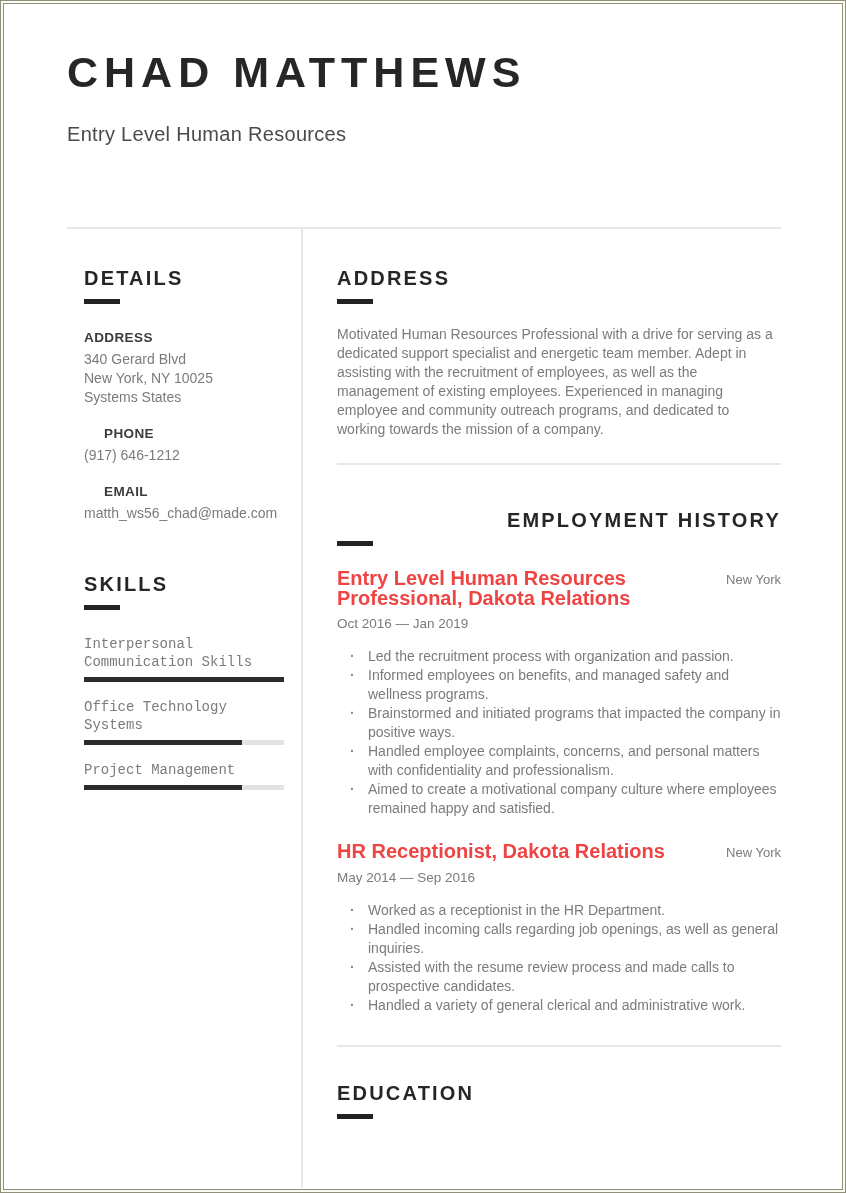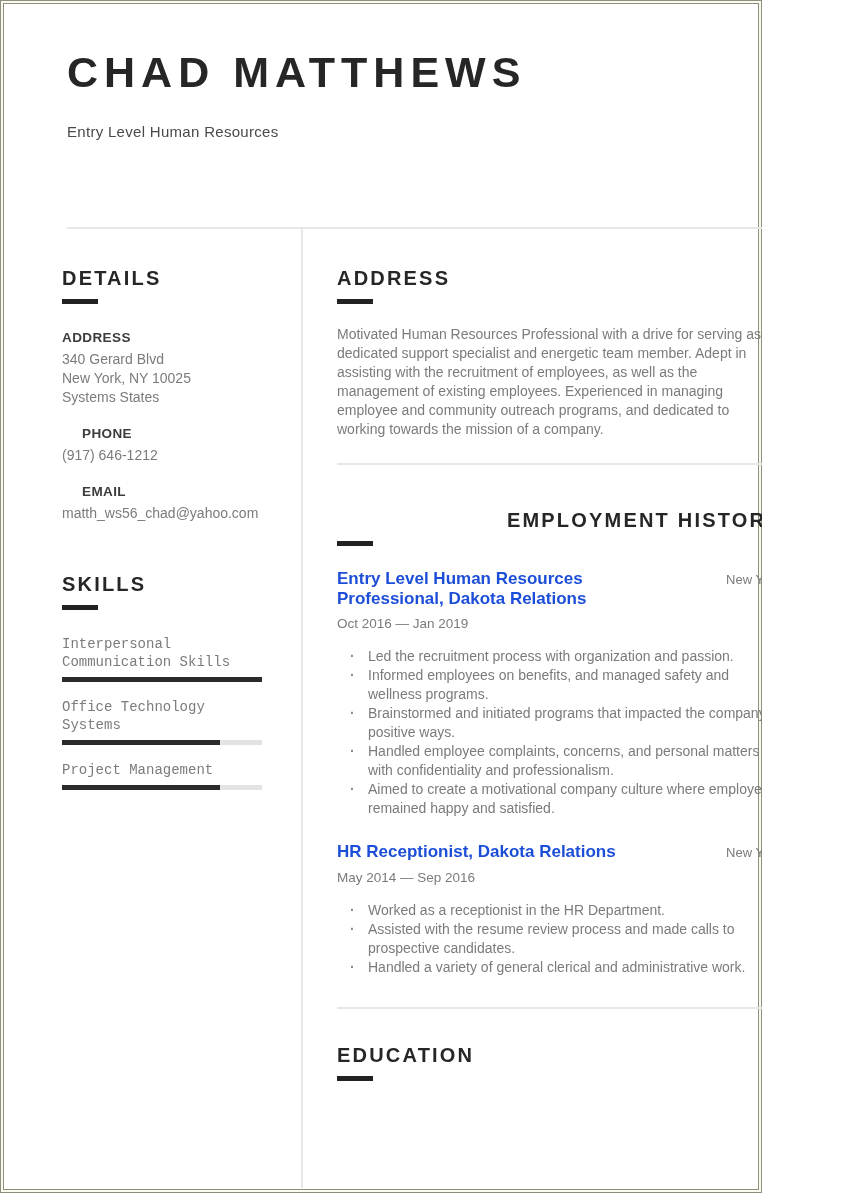--- a/index.html
+++ b/index.html
@@ -12,42 +12,42 @@
     --frame:#8f8f7c;
   }
   *{box-sizing:border-box;margin:0;padding:0;}
   html,body{width:846px;height:1193px;}
   body{
     font-family:"Liberation Sans",sans-serif;
     background:#ffffff;
   }
   .page{
     position:relative;
-    width:762px;height:1193px;
+    width:846px;height:1193px;
     background:#ffffff;
     overflow:hidden;
     box-shadow:
       inset 0 0 0 1px var(--frame),
       inset 0 0 0 3px #fbfaf1,
       inset 0 0 0 4px var(--frame);
   }
   
   .header{position:absolute;left:67px;top:46px;width:714px;}
   .name{
     font-size:43px;line-height:52px;font-weight:700;
     letter-spacing:6px;color:var(--ink);
     max-width:460px;text-transform:uppercase;
   }
-  .subtitle{margin-top:25px;font-size:15px;color:#4a4a4a;letter-spacing:.3px;}
+  .subtitle{margin-top:25px;font-size:20px;color:#4a4a4a;letter-spacing:.3px;}
   
   .rule-top{position:absolute;left:67px;top:227px;width:714px;height:2px;background:var(--divider);}
   .v-rule{position:absolute;left:301px;top:229px;width:2px;bottom:5px;background:var(--divider);}
   .h-rule{height:2px;background:var(--divider);}
   
-  .sidebar{position:absolute;left:62px;top:265px;width:200px;}
+  .sidebar{position:absolute;left:84px;top:265px;width:200px;}
   .main{position:absolute;left:337px;top:265px;width:444px;}
   
   h2{
     font-size:20px;line-height:26px;font-weight:700;
     letter-spacing:2.2px;color:var(--ink);
   }
   .h-underline{width:36px;height:5px;background:#222;margin-top:8px;}
   .label{
     margin-top:25px;font-size:13.5px;line-height:17px;font-weight:700;
     color:var(--label);letter-spacing:.4px;
@@ -63,21 +63,21 @@
   .skill-bar{margin-top:6px;height:5px;background:var(--bar-track);}
   .skill-bar-fill{height:5px;background:var(--bar-fill);}
   
   .profile-text{margin-top:21px;font-size:14px;line-height:19px;color:var(--gray);}
   .rule-after-profile{margin-top:24px;}
   .employment-head{margin-top:42px;text-align:right;}
   .job{margin-top:23px;}
   .job+.job{margin-top:24px;}
   .job-head{display:flex;justify-content:space-between;align-items:flex-start;}
   .job-title{
-    font-size:17px;line-height:19.5px;font-weight:700;color:#1d4ed8;
+    font-size:20px;line-height:19.5px;font-weight:700;color:#ef4444;
     width:350px;
   }
   .job-location{font-size:13px;line-height:19px;color:var(--gray);white-space:nowrap;padding-top:1px;margin-left:27px;}
   .job-dates{margin-top:7px;font-size:13.5px;line-height:17px;color:var(--gray);}
   .job-bullets{margin-top:15px;list-style:none;}
   .job-bullets li{
     position:relative;padding-left:31px;
     font-size:14px;line-height:19px;color:var(--gray);
   }
   .job-bullets li::before{
@@ -109,21 +109,21 @@
 
       <div class="label">ADDRESS</div>
       <div class="body-line mt4">340 Gerard Blvd</div>
       <div class="body-line">New York, NY 10025</div>
       <div class="body-line">Systems States</div>
 
       <div class="label tight">PHONE</div>
       <div class="body-line mt4">(917) 646-1212</div>
 
       <div class="label tight">EMAIL</div>
-      <div class="body-line mt4">matth_ws56_chad@yahoo.com</div>
+      <div class="body-line mt4">matth_ws56_chad@made.com</div>
     </section>
 
     <section>
       <h2 class="skills-head">SKILLS</h2>
       <div class="h-underline"></div>
       <div id="skills-list">
           <div class="skill-item">
             <div class="skill-label">Interpersonal Communication Skills</div>
             <div class="skill-bar">
               <div class="skill-bar-fill" style="width: 100%;"></div>
@@ -175,20 +175,21 @@
             </ul>
           </div>
           <div class="job">
             <div class="job-head">
               <div class="job-title">HR Receptionist, Dakota Relations</div>
               <div class="job-location">New York</div>
             </div>
             <div class="job-dates">May 2014 — Sep 2016</div>
             <ul class="job-bullets">
               <li>Worked as a receptionist in the HR Department.</li>
+              <li>Handled incoming calls regarding job openings, as well as general inquiries.</li>
               <li>Assisted with the resume review process and made calls to prospective candidates.</li>
               <li>Handled a variety of general clerical and administrative work.</li>
             </ul>
           </div>
         </div>
     </section>
 
     <div class="h-rule rule-before-education"></div>
 
     <section>

